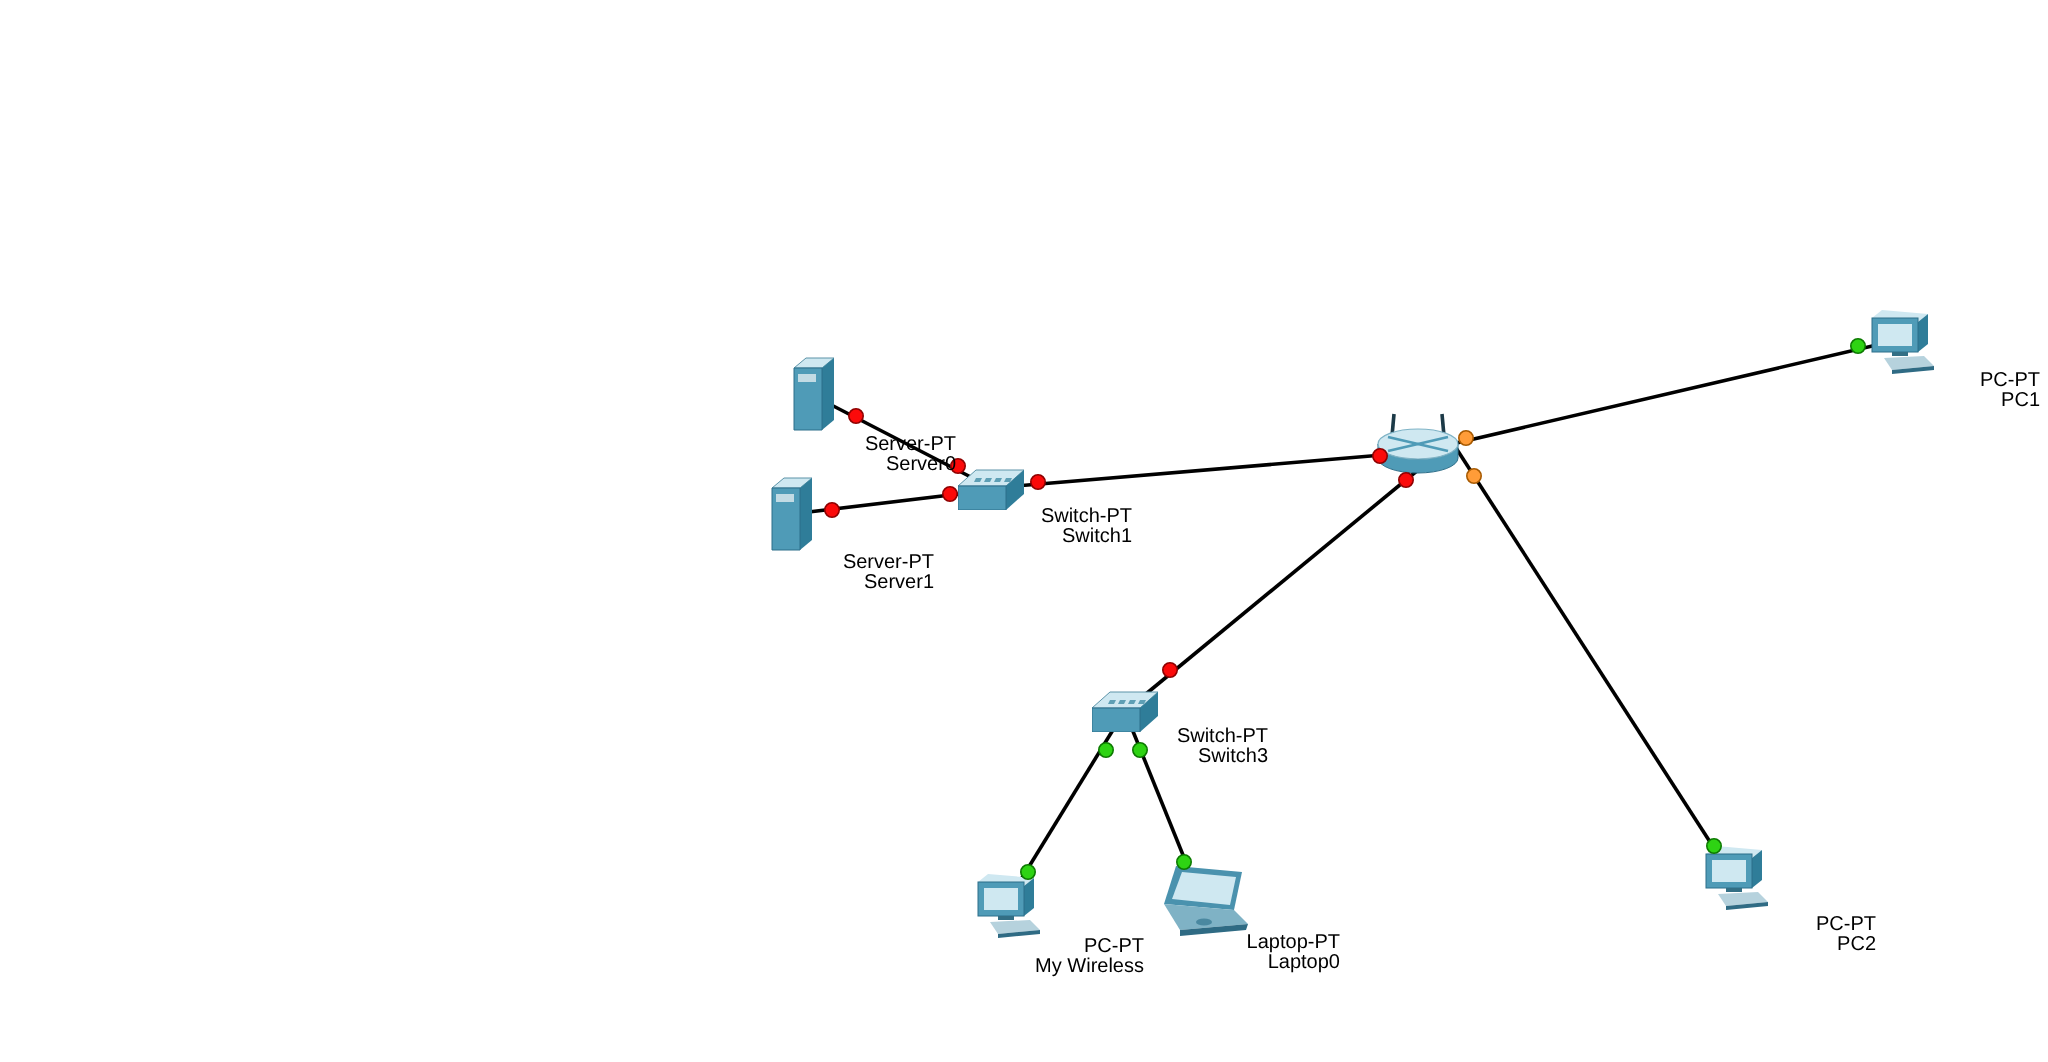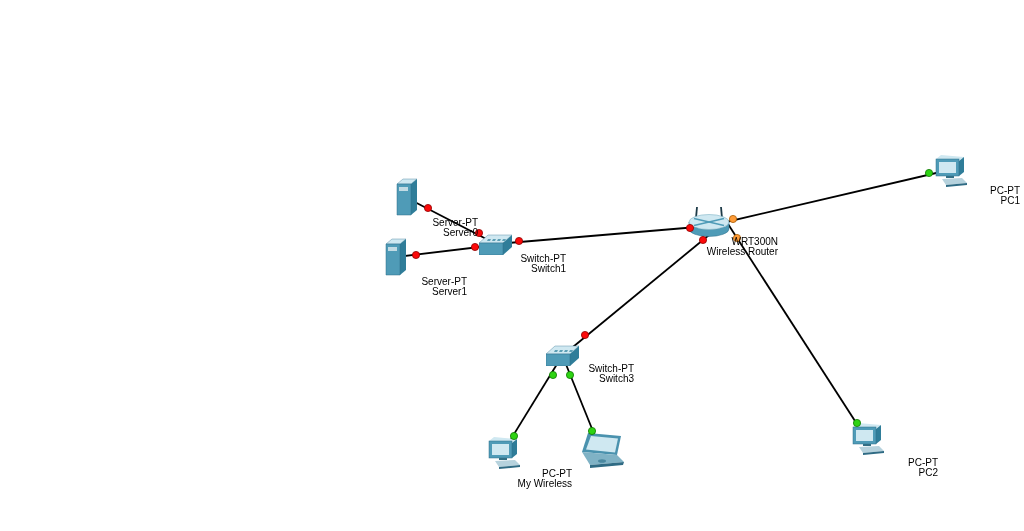--- a/index.html
+++ b/index.html
@@ -170,34 +170,34 @@
     <div>Server0</div>
   </div>
   <div class="dev-label" style="left:327px;top:277px;">
     <div>Server-PT</div>
     <div>Server1</div>
   </div>
   <div class="dev-label" style="left:426px;top:254px;">
     <div>Switch-PT</div>
     <div>Switch1</div>
   </div>
-  <div class="dev-label" style="left:638px;top:237px;">
-    <div>WRT300N</div>
-    <div>Wireless Router</div>
-  </div>
   <div class="dev-label" style="left:880px;top:186px;">
     <div>PC-PT</div>
     <div>PC1</div>
   </div>
   <div class="dev-label" style="left:494px;top:364px;">
     <div>Switch-PT</div>
     <div>Switch3</div>
   </div>
   <div class="dev-label" style="left:432px;top:469px;">
     <div>PC-PT</div>
     <div>My Wireless</div>
   </div>
+  <div class="dev-label" style="left:530px;top:467px;">
+    <div>Laptop-PT</div>
+    <div>Laptop0</div>
+  </div>
   <div class="dev-label" style="left:798px;top:458px;">
     <div>PC-PT</div>
     <div>PC2</div>
   </div>
 
 </div>
 
 </body></html>

